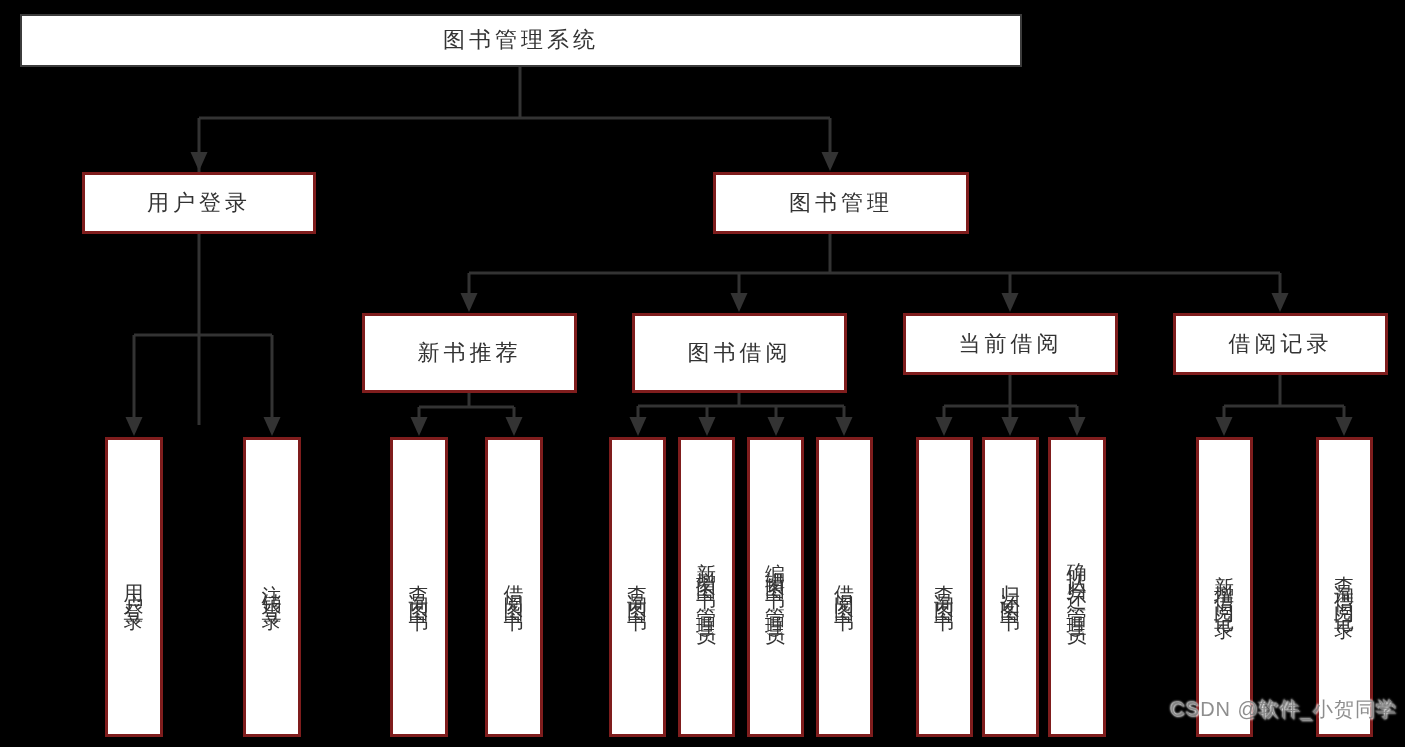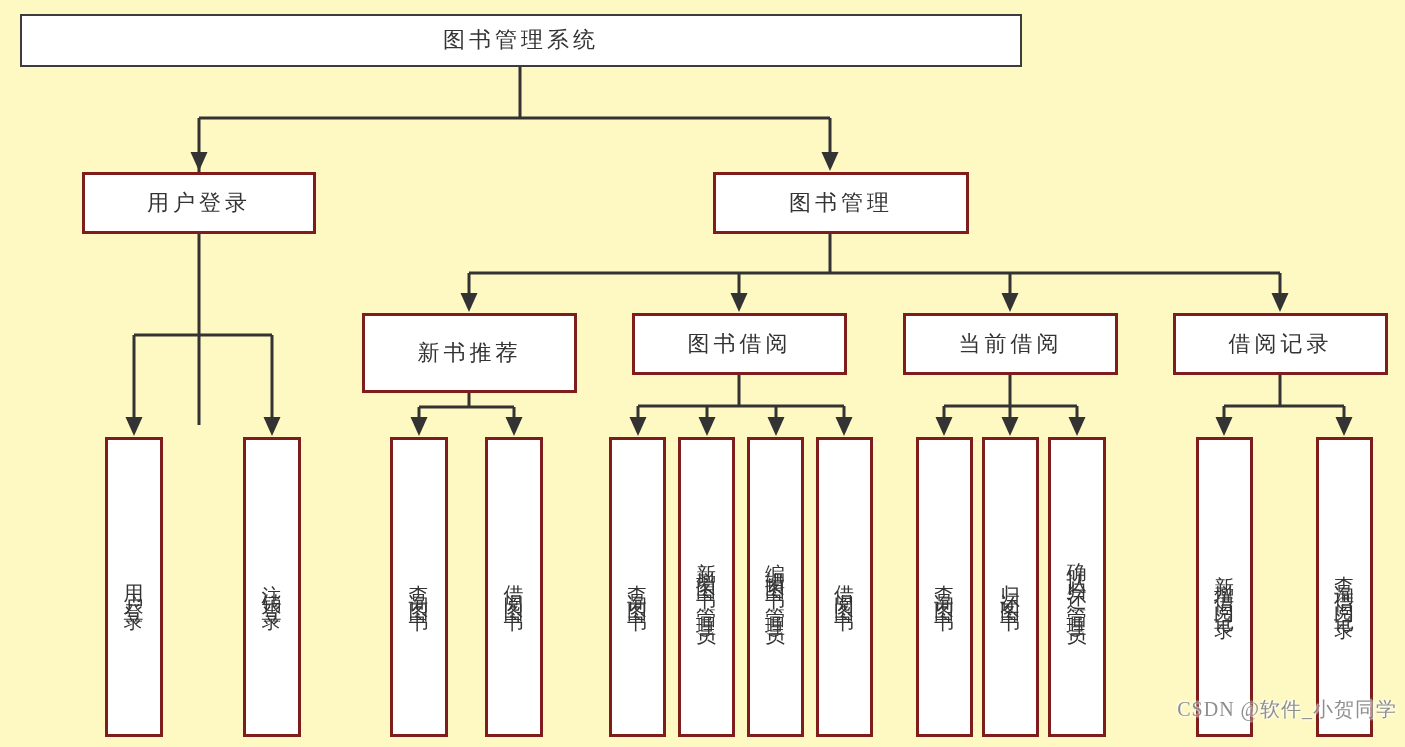--- a/index.html
+++ b/index.html
@@ -1,20 +1,20 @@
 <!DOCTYPE html>
 <html><head>
 <meta charset="utf-8">
 <style>
   html,body { margin:0; padding:0; background:#ffffff; }
   #canvas {
     position:relative;
     width:1405px; height:747px;
-    background:#fef9c3;
-    font-family:Liberation Serif, serif;
+    background:#000000;
+    font-family:Liberation Sans, sans-serif;
     overflow:hidden;
   }
   #connectors {
     position:absolute; left:0; top:0; width:1405px; height:747px;
     z-index:0;
   }
   #connectors path { stroke:#333333; stroke-width:3; fill:none; }
   #connectors polygon { fill:#333333; stroke:none; }
   .node {
     position:absolute;
@@ -80,21 +80,21 @@
     <polygon points="1215.5,417 1232.5,417 1224,436"></polygon>
     <polygon points="1335.5,417 1352.5,417 1344,436"></polygon>
   </svg>
 
   <div class="node h-node top-node" style="left:20px; top:14px; width:1002px; height:53px;">图书管理系统</div>
 
   <div class="node h-node" style="left:82px; top:172px; width:234px; height:62px;">用户登录</div>
   <div class="node h-node" style="left:713px; top:172px; width:256px; height:62px;">图书管理</div>
 
   <div class="node h-node" style="left:362px; top:313px; width:215px; height:80px;">新书推荐</div>
-  <div class="node h-node" style="left:632px; top:313px; width:215px; height:62px;">图书借阅</div>
+  <div class="node h-node" style="left:632px; top:313px; width:215px; height:80px;">图书借阅</div>
   <div class="node h-node" style="left:903px; top:313px; width:215px; height:62px;">当前借阅</div>
   <div class="node h-node" style="left:1173px; top:313px; width:215px; height:62px;">借阅记录</div>
 
   <div class="node v-node" style="left:105px; top:437px; width:58px; height:300px;">用户登录</div>
   <div class="node v-node" style="left:243px; top:437px; width:58px; height:300px;">注销登录</div>
 
   <div class="node v-node" style="left:390px; top:437px; width:58px; height:300px;">查询图书</div>
   <div class="node v-node" style="left:485px; top:437px; width:58px; height:300px;">借阅图书</div>
 
   <div class="node v-node" style="left:609px; top:437px; width:57px; height:300px;">查询图书</div>

